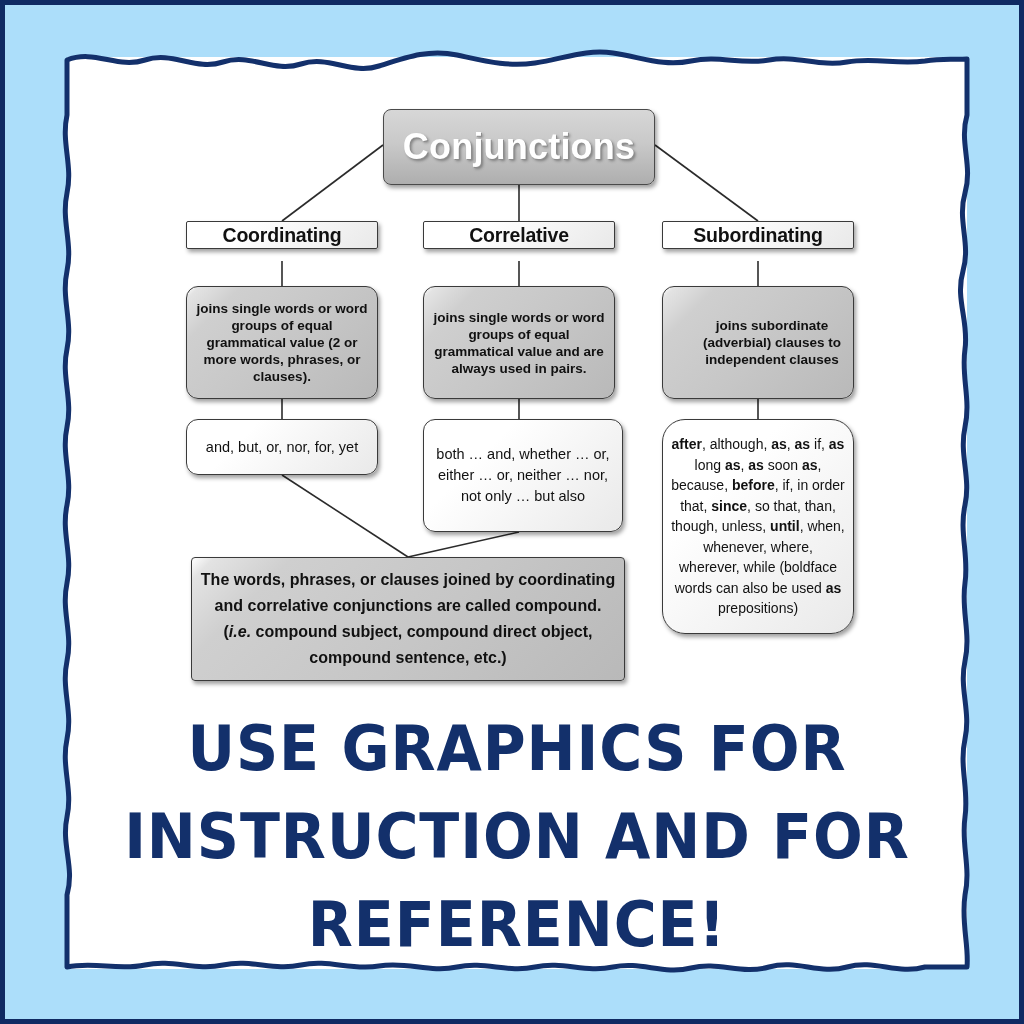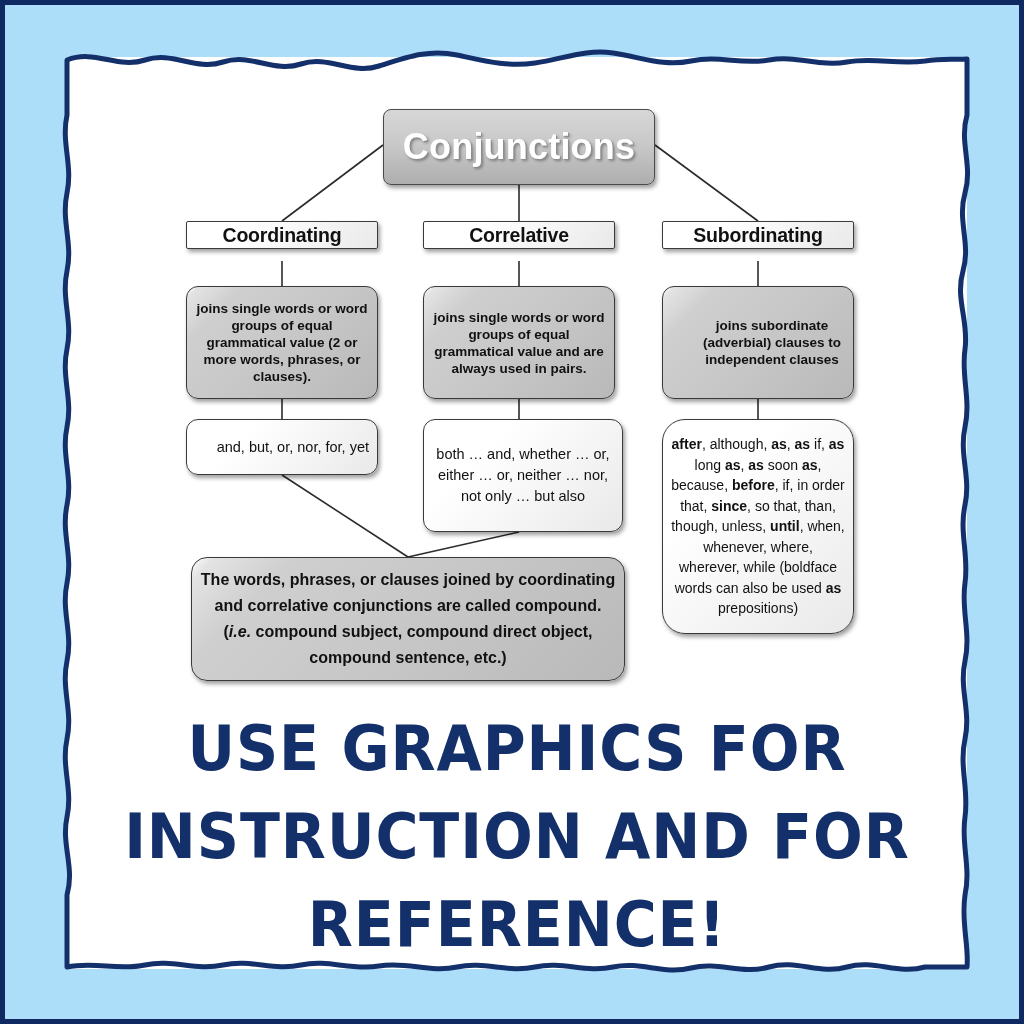--- a/index.html
+++ b/index.html
@@ -62,27 +62,27 @@
   #n-h3{left:657px;top:216px;width:192px;align-items:center;}
 
   
   .defn .txt{font-size:13.5px;font-weight:bold;line-height:17px;}
   #n-d1{left:181px;top:281px;width:192px;height:113px;}
   #n-d2{left:418px;top:281px;width:192px;height:113px;}
   #n-d3{left:657px;top:281px;width:192px;height:113px;padding-left:28px;}
 
   
   .ex .txt{font-size:14.5px;line-height:21px;}
-  #n-e1{left:181px;top:414px;width:192px;height:56px;text-align:right;}
+  #n-e1{left:181px;top:414px;width:192px;height:56px;}
   #n-e2{left:418px;top:414px;width:200px;height:113px;}
   #n-e3{left:657px;top:414px;width:192px;height:215px;border-radius:23px;}
   #n-e3 .txt{font-size:14px;line-height:20.5px;}
 
   
-  #n-comp{left:186px;top:552px;width:434px;height:124px;border-radius:16px;}
+  #n-comp{left:186px;top:552px;width:434px;height:124px;border-radius:4px;}
   #n-comp .txt{font-size:16px;font-weight:bold;line-height:26px;}
   #n-comp i{font-style:italic;}
 
   
   #headline{
     position:absolute;left:62px;top:700px;width:900px;
     text-align:center;color:#13306B;
     font-family:"DejaVu Sans", sans-serif;
     font-weight:bold;
     font-size:63px;line-height:88px;

